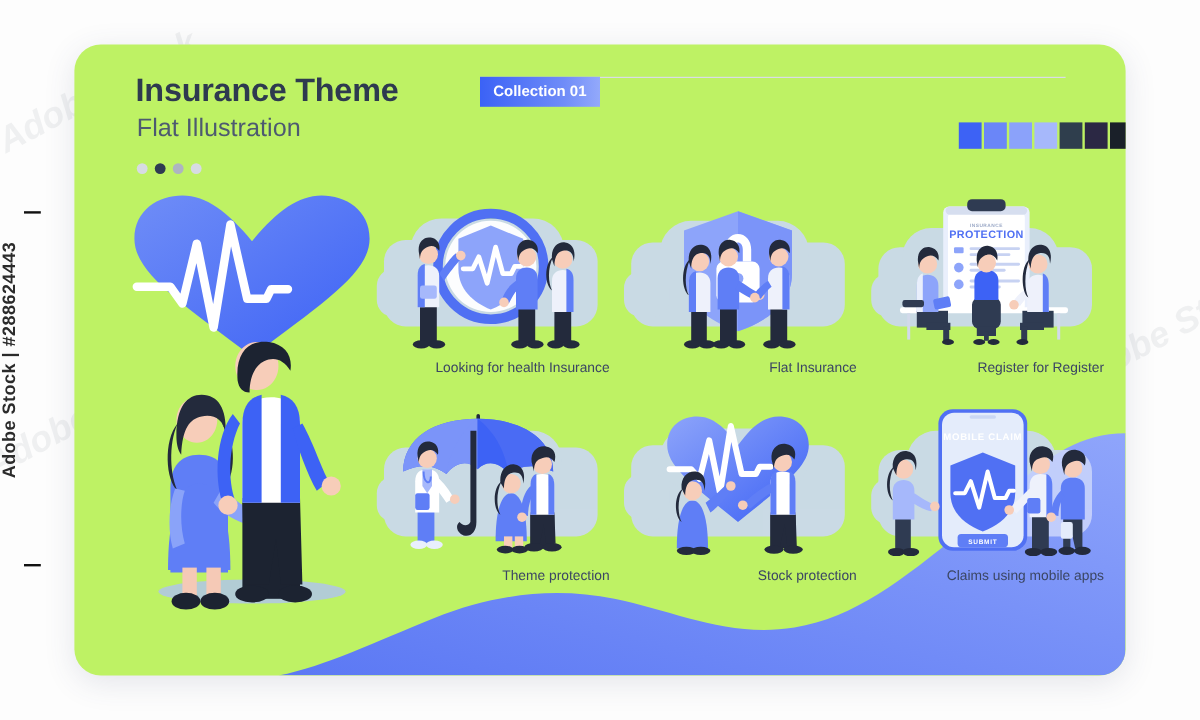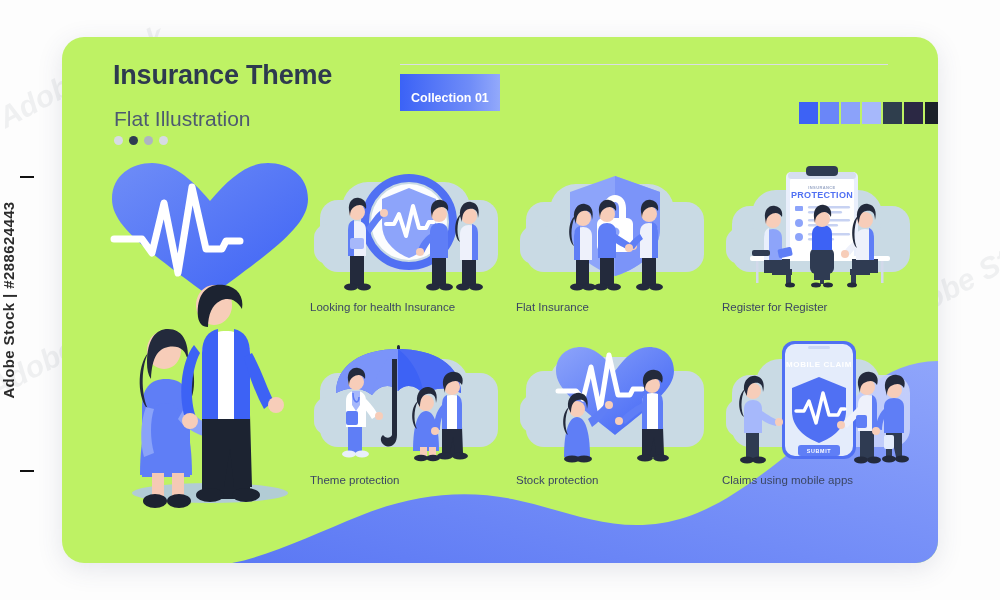--- a/index.html
+++ b/index.html
@@ -43,28 +43,28 @@
   
   .wave { position: absolute; left: 0; bottom: 0; width: 100%; height: 230px; }
 
   
   .title {
     position: absolute; left: 51px; top: 23px;
     font-size: 27px; font-weight: 700; color: #2e3a4f; letter-spacing: -.2px;
   }
   .subtitle {
     position: absolute; left: 52px; top: 58px;
-    font-size: 21px; font-weight: 400; color: #4d5a70; margin-top: 12px;
+    font-size: 21px; font-weight: 400; color: #4d5a70;
   }
   .dots { position: absolute; left: 52px; top: 99px; display: flex; gap: 6px; }
   .dot { width: 9px; height: 9px; border-radius: 50%; }
 
   .badge {
-    position: absolute; left: 338px; top: 37px;
-    padding: 17px 11px 6px;
+    position: absolute; left: 338px; top: 27px;
+    padding: 5px 11px 6px;
     font-size: 12.5px; font-weight: 700; color: #fff;
     background: linear-gradient(90deg,#3b62f6 0%,#6f8cf8 70%,#93a9fb 100%);
     text-align: center;
   }
   .badge-rule {
     position: absolute; left: 338px; top: 27px; width: 488px; height: 1px;
     background: #d9dde6;
   }
 
   .swatches { position: absolute; left: 737px; top: 65px; display: flex; gap: 2px; }
@@ -78,21 +78,21 @@
     position: absolute; left: 248px; top: 125px;
     width: 610px;
     display: grid;
     grid-template-columns: repeat(3, 1fr);
     grid-row-gap: 22px;
     grid-column-gap: 8px;
   }
   .cell { width: 100%; }
   .thumb { width: 100%; height: 135px; display: block; }
   .caption {
-    margin-top: 4px; text-align: left;
+    margin-top: 4px; text-align: right;
     font-size: 11.5px; color: #3b4663; font-weight: 400;
   }
 </style>
 </head>
 <body>
 
 <div id="stage">
 
   <div class="wm-tile" style="left:-10px;  top:60px;">Adobe Stock</div>
   <div class="wm-tile" style="left:-20px;  top:330px;">Adobe Stock</div>

